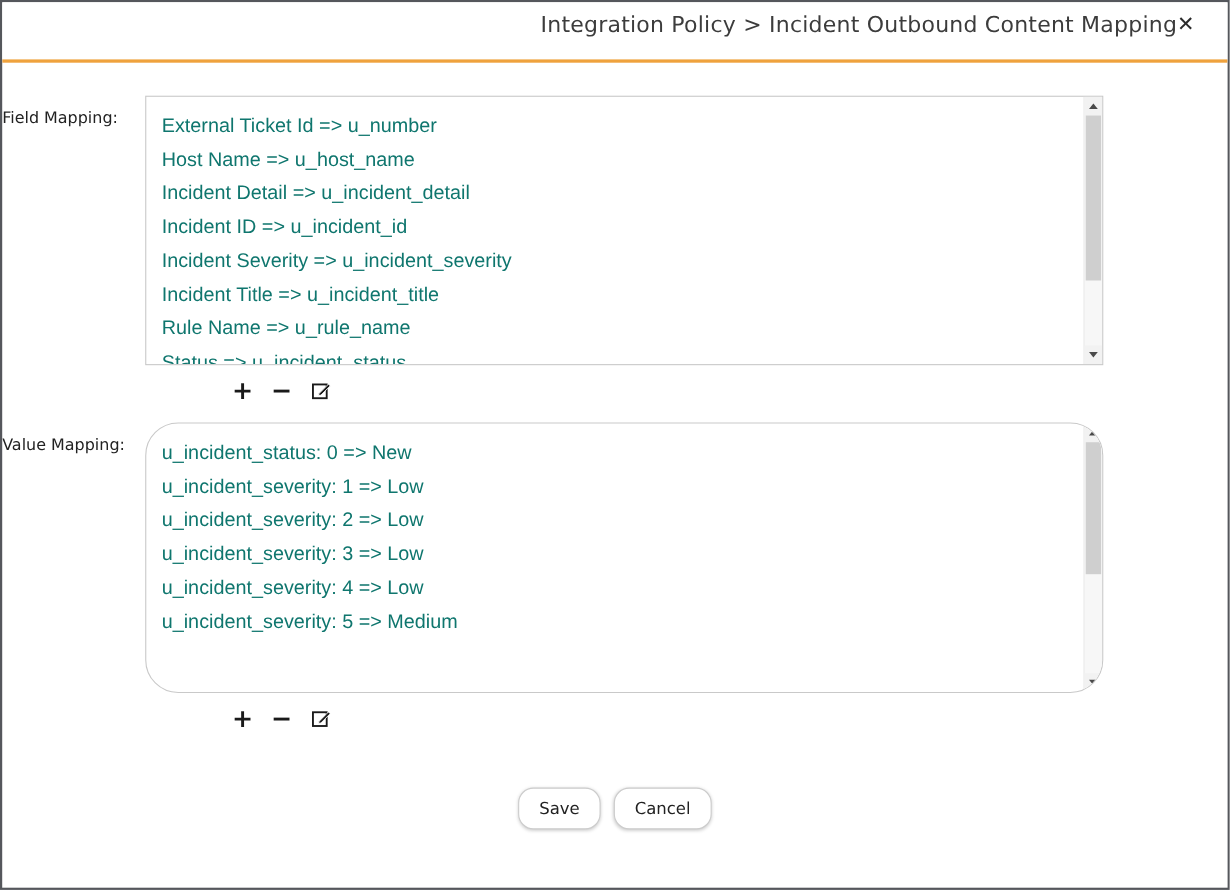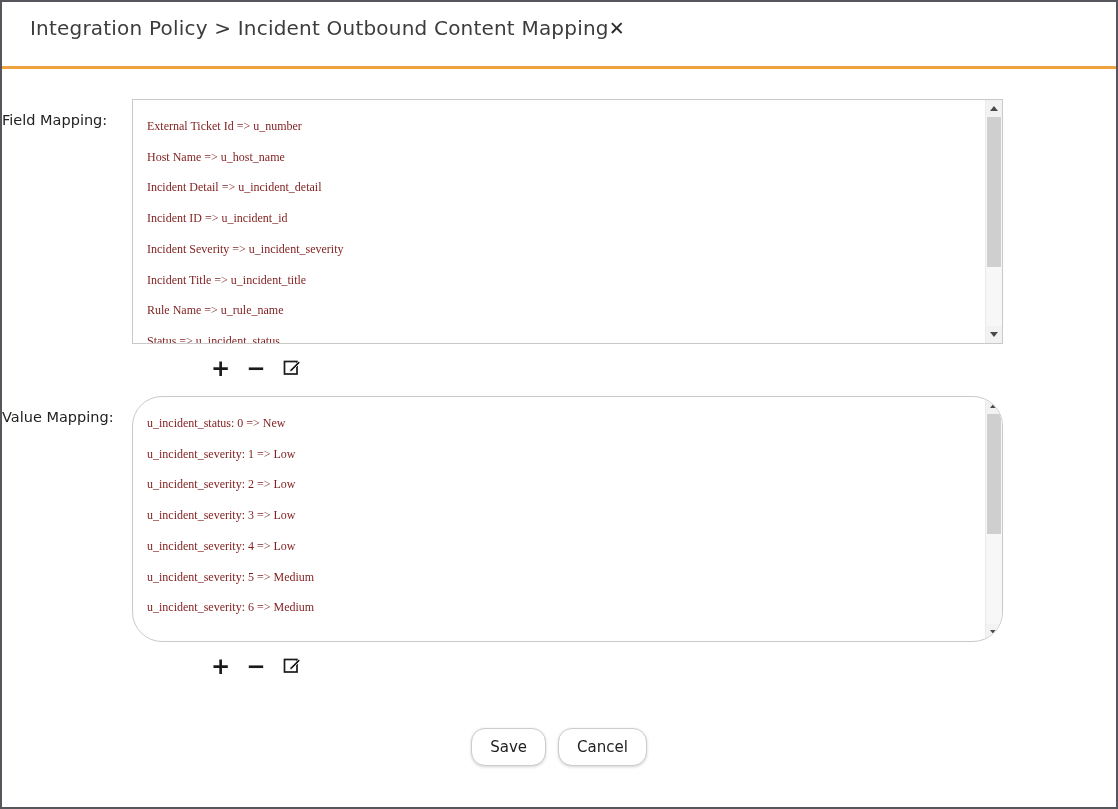--- a/index.html
+++ b/index.html
@@ -8,22 +8,22 @@
 
   .dialog {
     width: 1118px; height: 809px;
     border: 2px solid #55575c;
     background: #ffffff;
     position: relative;
     overflow: hidden;
   }
 
   .dialog-header {
-    height: 64px;
-    display: flex; align-items: center; justify-content: flex-start;
+    height: 52px;
+    display: flex; align-items: center; justify-content: flex-end;
     padding: 0 30px 12px 28px;
     background: #ffffff;
   }
   .dialog-title {
     font-size: 20px;
     color: #3c3c3c;
     letter-spacing: 0.2px;
   }
   .close-btn {
     font-size: 19px;
@@ -49,23 +49,23 @@
   }
   .listbox {
     width: 871px; height: 245px;
     border: 1px solid #c9c9c9;
     background: #ffffff;
     position: relative;
     overflow: hidden;
   }
   .list-items { padding-top: 11px; overflow: hidden; height: 100%; }
   .list-item {
-    font-family: Liberation Serif, serif;
-    font-size: 12px;
-    color: #7f1d1d;
+    font-family: Liberation Sans, sans-serif;
+    font-size: 18px;
+    color: #0f766e;
     line-height: 30.7px;
     padding-left: 14px;
     white-space: nowrap;
   }
 
   
   .scrollbar {
     position: absolute; top: 0; right: 0; bottom: 0; width: 17px;
     background: #f7f7f7;
     border-left: 1px solid #ebebeb;
@@ -185,21 +185,20 @@
     <div class="map-row second-row">
       <div class="map-label">Value Mapping:</div>
       <div class="listbox">
         <div class="list-items">
             <div class="list-item">u_incident_status: 0 =&gt; New</div>
             <div class="list-item">u_incident_severity: 1 =&gt; Low</div>
             <div class="list-item">u_incident_severity: 2 =&gt; Low</div>
             <div class="list-item">u_incident_severity: 3 =&gt; Low</div>
             <div class="list-item">u_incident_severity: 4 =&gt; Low</div>
             <div class="list-item">u_incident_severity: 5 =&gt; Medium</div>
-            <div class="list-item">u_incident_severity: 6 =&gt; Medium</div>
           </div>
         <div class="scrollbar">
           <div class="scroll-arrow up">
               <span class="tri-up"></span>
             </div>
           <div class="scroll-thumb" style="top:17px; height:120px;"></div>
           <div class="scroll-arrow down">
               <span class="tri-down"></span>
             </div>
         </div>

